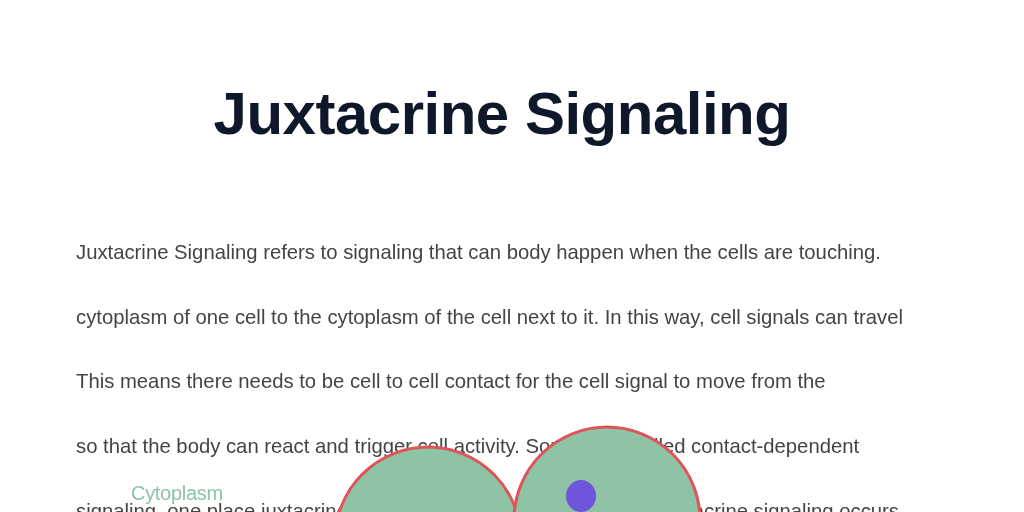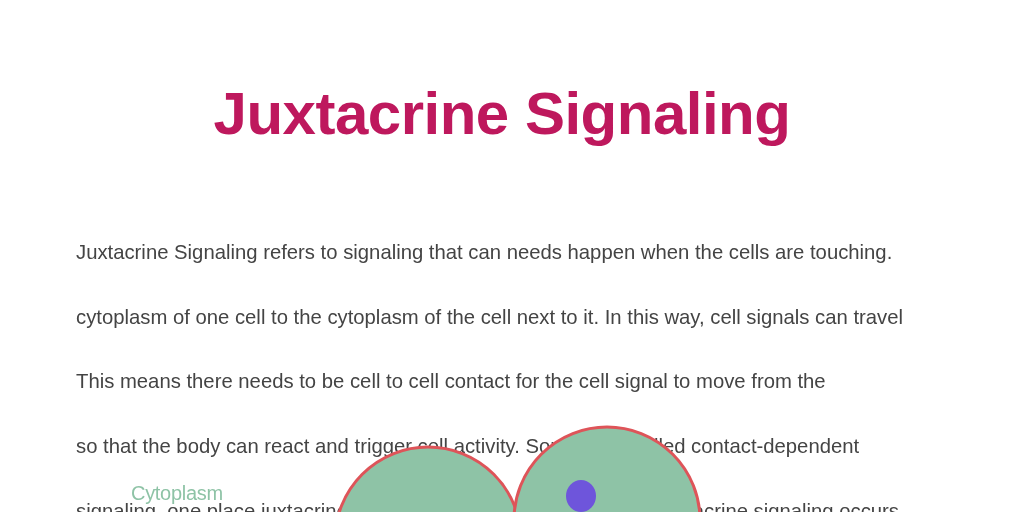--- a/index.html
+++ b/index.html
@@ -16,21 +16,21 @@
       color: #444444;
     }
     .page-title {
       position: absolute;
       left: 0;
       top: 78px;
       width: 1004px;
       text-align: center;
       font-size: 60px;
       font-weight: bold;
-      color: #be185d;
+      color: #0f172a;
       letter-spacing: -0.5px;
       line-height: 72px;
       margin: 0;
     }
     .body-text {
       position: absolute;
       left: 76px;
       top: 204px;
       width: 930px;
       font-size: 20.3px;
@@ -53,21 +53,21 @@
       line-height: 24px;
       letter-spacing: -0.3px;
     }
   </style>
 </head>
 <body>
 
 <h1 class="page-title">Juxtacrine Signaling</h1>
 
 <p class="body-text">
-  <span class="line">Juxtacrine Signaling refers to signaling that can needs happen when the cells are touching.</span>
+  <span class="line">Juxtacrine Signaling refers to signaling that can body happen when the cells are touching.</span>
   <span class="line">cytoplasm of one cell to the cytoplasm of the cell next to it.  In this way, cell signals can travel</span>
   <span class="line">This means there needs to be cell to cell contact for the cell signal to move from the</span>
   <span class="line">so that the body can react and trigger cell activity.  Sometimes called contact-dependent</span>
   <span class="line">signaling, one place juxtacrine signaling happens is in the heart.  Juxtacrine signaling occurs</span>
   
 </p>
 
 <div class="diagram-cells">
   <svg id="cell-svg" width="1024" height="512" viewBox="0 0 1024 512" style="position:absolute;left:0;top:0;">
     <circle id="cell-left" cx="428" cy="540" r="93" stroke-width="3" fill="#8ec3a6" stroke="#de5459"></circle>

